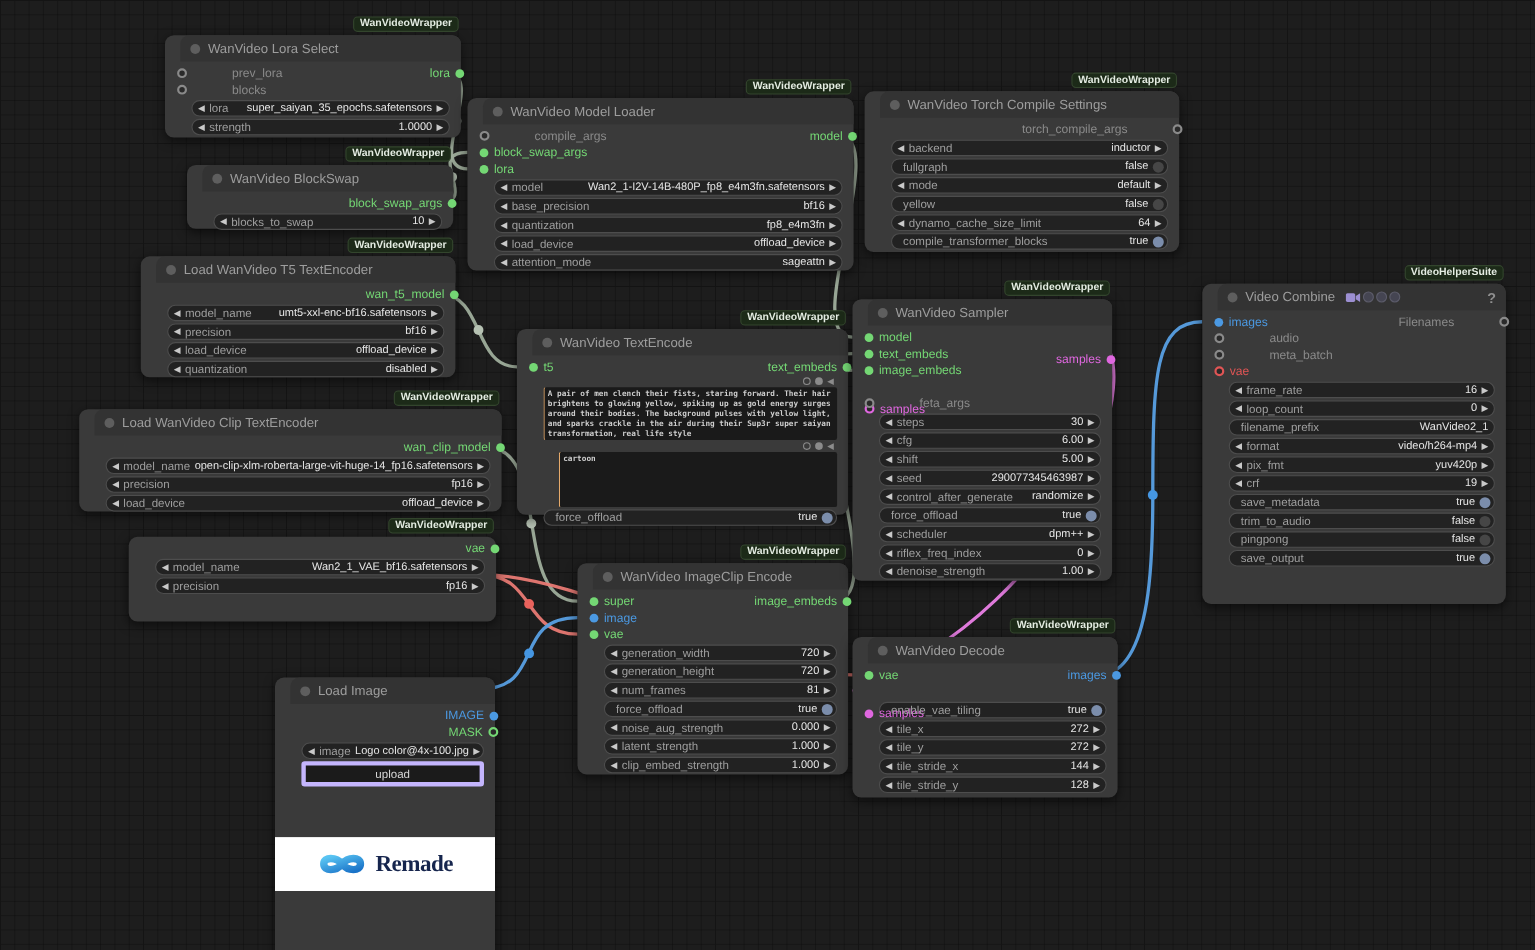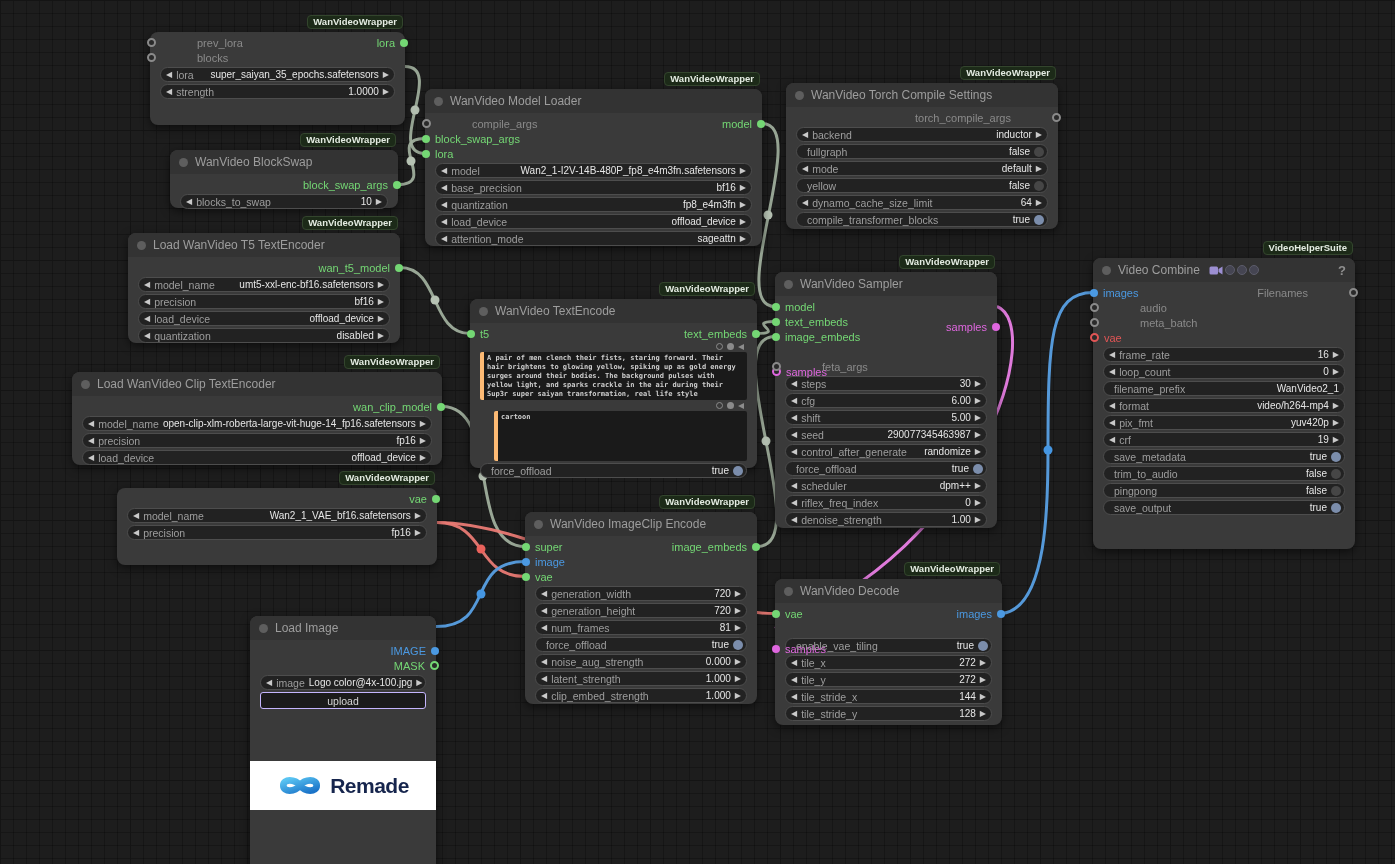--- a/index.html
+++ b/index.html
@@ -20,21 +20,21 @@
   .w-vae{stroke:#e97a74;}
   .w-img{stroke:#58a0e4;}
   .w-lat{stroke:#ea80e6;}
   .ld-def{fill:#b6c2b3;}
   .ld-vae{fill:#e9625c;}
   .ld-img{fill:#4596e2;}
   .ld-lat{fill:#e45fe0;}
 
   .node{
     position:absolute;z-index:2;background:#3a3a3a;border-radius:8px;
-    box-shadow:0 3px 10px rgba(0,0,0,.55);color:#ccc;
+    box-shadow:0 3px 10px rgba(0,0,0,.55);color:#ccc;padding-left:14px;
   }
   .badge{
     position:absolute;top:-17px;right:2px;height:12px;line-height:12px;
     background:#1c2a18;border:1px solid #33452d;border-radius:4px;
     color:#e4ece2;font-size:9.5px;font-weight:bold;padding:0 5px;white-space:nowrap;
   }
   .nhead{
     height:24px;display:flex;align-items:center;gap:7px;padding:0 9px;
     background:#333333;border-radius:8px 8px 0 0;
   }
@@ -60,35 +60,35 @@
     height:13px;margin:2px 10px;background:#222222;border:1px solid #4d4d4d;
     border-radius:8px;display:flex;align-items:center;padding:0 5px;gap:4px;
     font-size:10.5px;
   }
   .wl{color:#9e9e9e;white-space:nowrap;}
   .wv{margin-left:auto;color:#e6e6e6;white-space:nowrap;font-size:10px;}
   .arr{color:#c9c9c9;font-size:8px;line-height:1;flex:none;}
   .knob{width:10px;height:10px;border-radius:50%;flex:none;margin-right:-2px;}
   .knob.on{background:#7b8dab;} .knob.off{background:#464646;}
   .widget.btn{justify-content:center;border-radius:3px;background:#1b1b1b;
-    border:1px solid #c4b5fd;color:#d6d6d6;font-size:10.5px;height:15px;}
+    border:4px solid #c4b5fd;color:#d6d6d6;font-size:10.5px;height:15px;}
   .ta-icons{height:9px;display:flex;justify-content:flex-end;align-items:center;gap:4px;margin:1px 13px 1px;}
   .ic1{width:5px;height:5px;border:1px solid #8b8b8b;border-radius:50%;}
   .ic2{width:7px;height:7px;background:#8b8b8b;border-radius:50%;}
   .ic3{width:0;height:0;border-top:3px solid transparent;border-bottom:3px solid transparent;border-right:6px solid #8b8b8b;}
   .widget.ta{
-    display:block;height:44px;background:#1a1a1a;border:none;border-left:4px solid #fdba74;
+    display:block;height:44px;background:#1a1a1a;border:none;border-left:1px solid #fdba74;
     border-radius:2px;margin:0 10px;padding:2px 3px;overflow:hidden;
     font-family:"DejaVu Sans Mono",monospace;font-size:7px;font-weight:bold;
     line-height:9px;color:#cfcfcf;white-space:pre-wrap;
   }
   .widget.ta.ta-negative{height:46px;margin-left:24px;}
   .preview{
     position:absolute;left:0;right:0;top:145px;height:49px;background:#ffffff;
-    display:flex;align-items:center;justify-content:center;gap:7px;
+    display:flex;align-items:center;justify-content:center;gap:7px;font-family:Liberation Serif, serif;
   }
   .logo-text{font-size:21px;font-weight:bold;color:#16254d;letter-spacing:-.5px;}
 </style>
 </head>
 <body>
 
 <div id="canvas">
 
   <svg id="wires" width="1395" height="864">
     <path class="w-def" d="M405,66.5 C445,66.5 385,153.5 425,153.5"></path>
@@ -110,20 +110,24 @@
     <circle class="ld-vae" cx="481" cy="549" r="4.5"></circle>
     <circle class="ld-img" cx="481" cy="594" r="4.5"></circle>
     <circle class="ld-def" cx="768" cy="215" r="4.5"></circle>
     <circle class="ld-def" cx="766" cy="441" r="4.5"></circle>
     <circle class="ld-lat" cx="983" cy="443" r="4.5"></circle>
     <circle class="ld-img" cx="1048" cy="450" r="4.5"></circle>
   </svg>
 
   <div class="node" style="left:150px;top:32px;width:255px;height:93px">
       <div class="badge">WanVideoWrapper</div>
+      <div class="nhead">
+        <i class="ndot"></i>
+        <span class="ntitle">WanVideo Lora Select</span>
+      </div>
       <div class="slots">
         <div class="srow">
           <span class="slot in c-gray">
             <i class="dot ring"></i>
             <span>prev_lora</span>
           </span>
           <span class="slot out c-green">
             <span>lora</span>
             <i class="dot filled"></i>
           </span>

